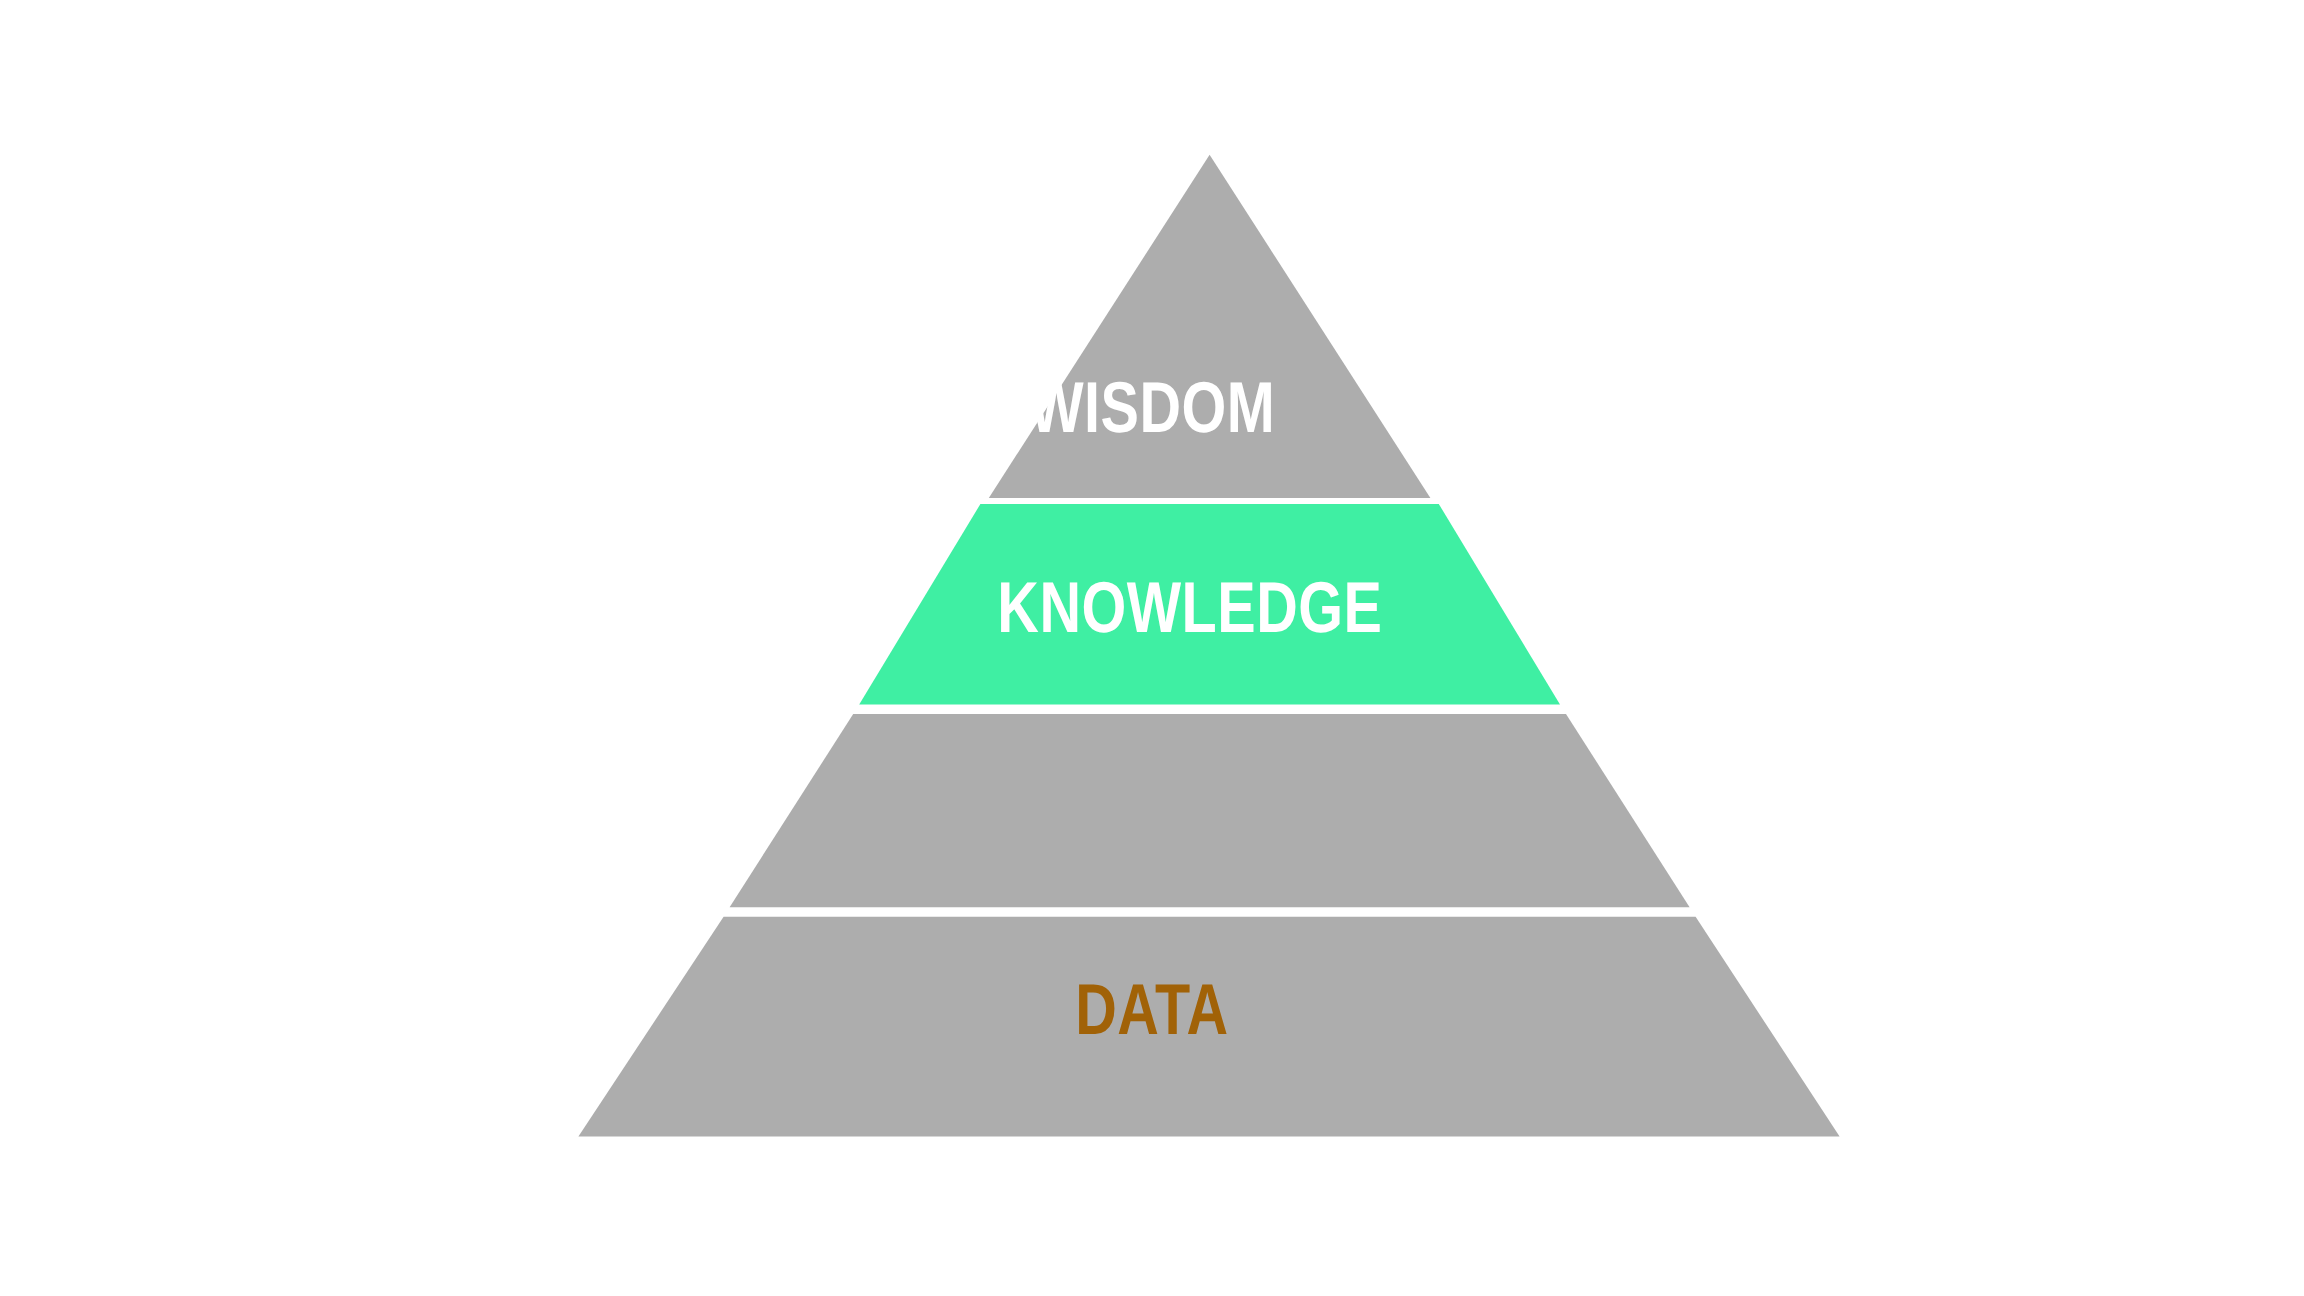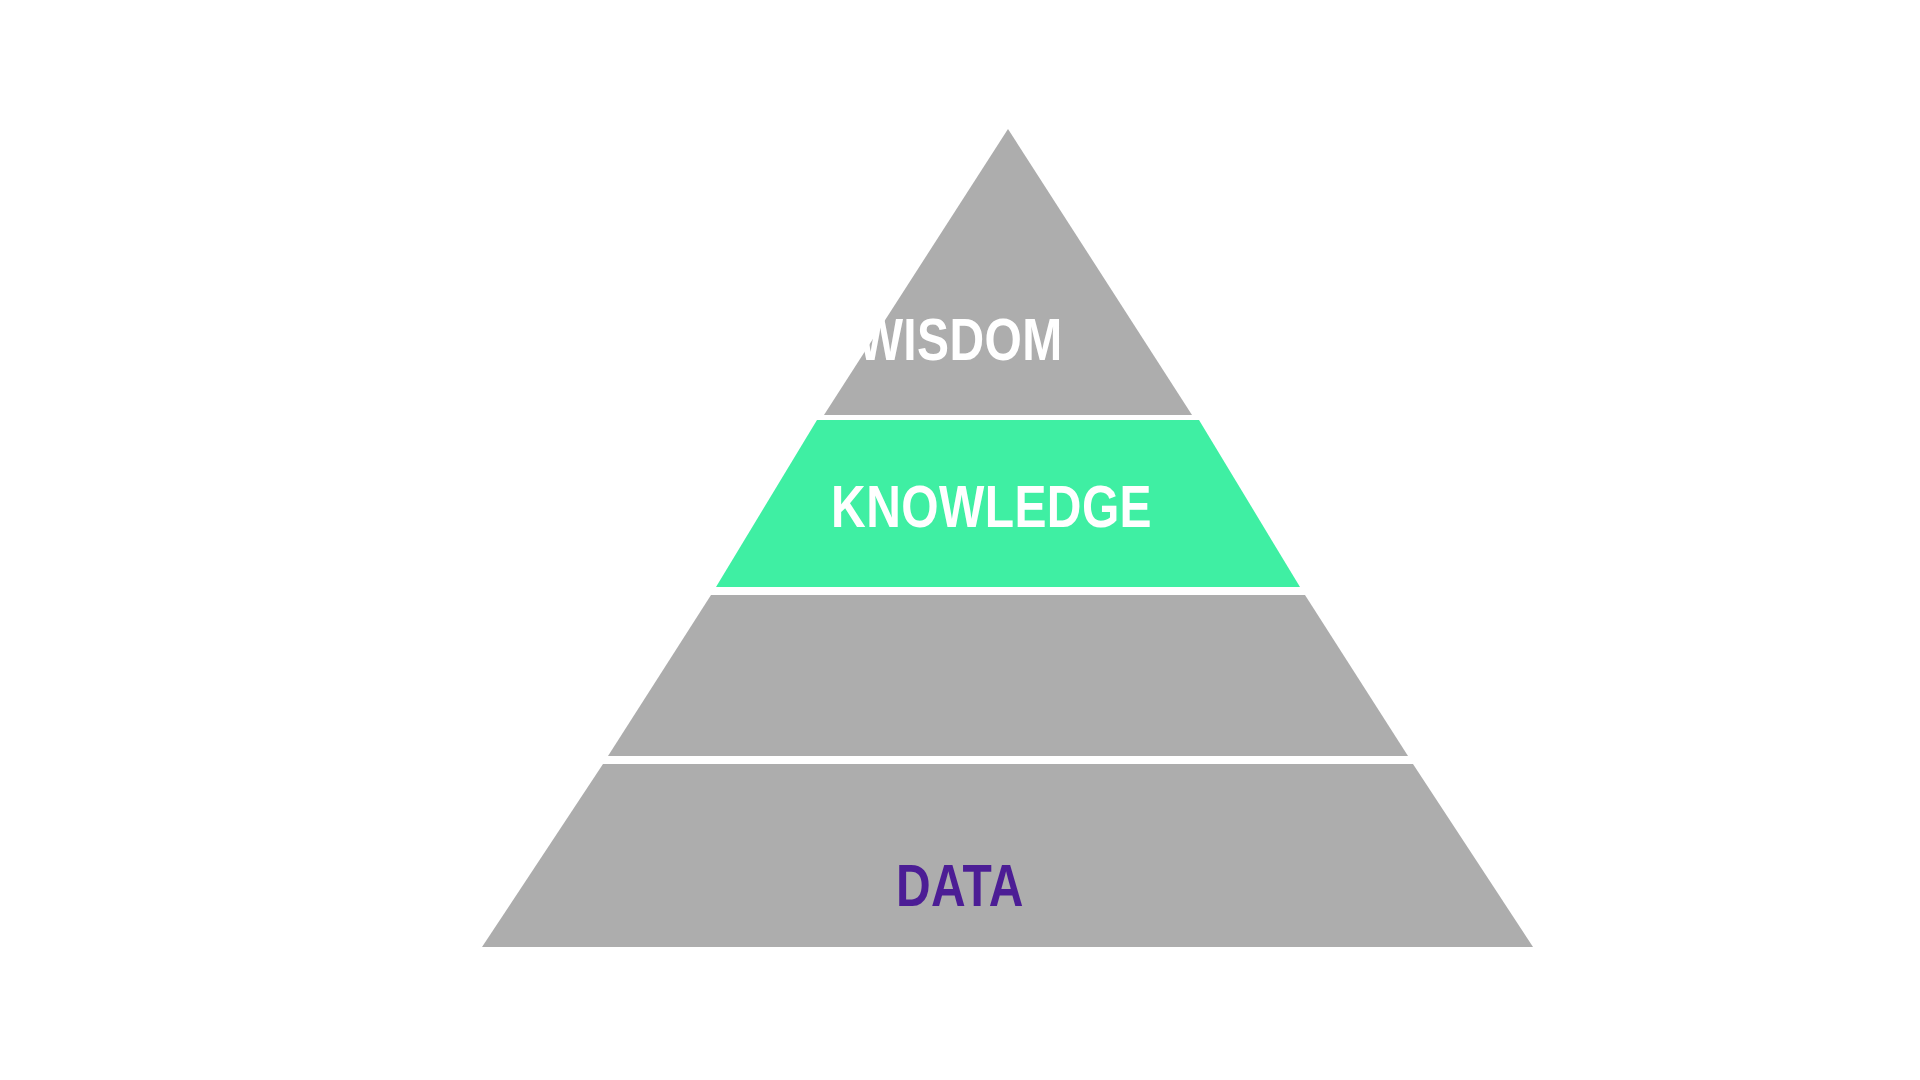--- a/index.html
+++ b/index.html
@@ -77,17 +77,17 @@
 
   <div class="band-label label-wisdom" style="color: rgb(255, 255, 255);">
     <span>WISDOM</span>
   </div>
 
   <div class="band-label label-knowledge" style="color: rgb(255, 255, 255); margin-left: 32px;">
     <span>KNOWLEDGE</span>
   </div>
 
 
-  <div class="band-label label-data" style="color: #4c1d95; margin-top: 44px;">
+  <div class="band-label label-data" style="color: #a16207;">
     <span>DATA</span>
   </div>
 
 </div>
 
 </body></html>

